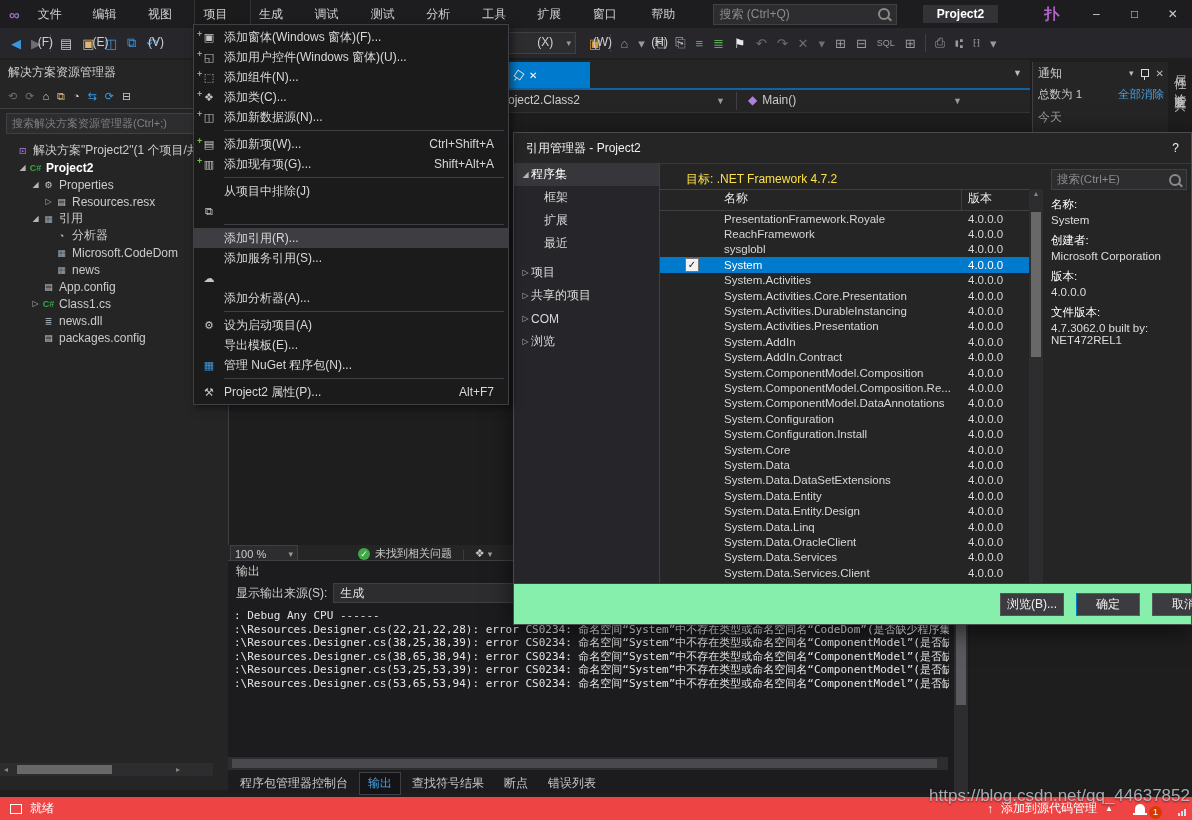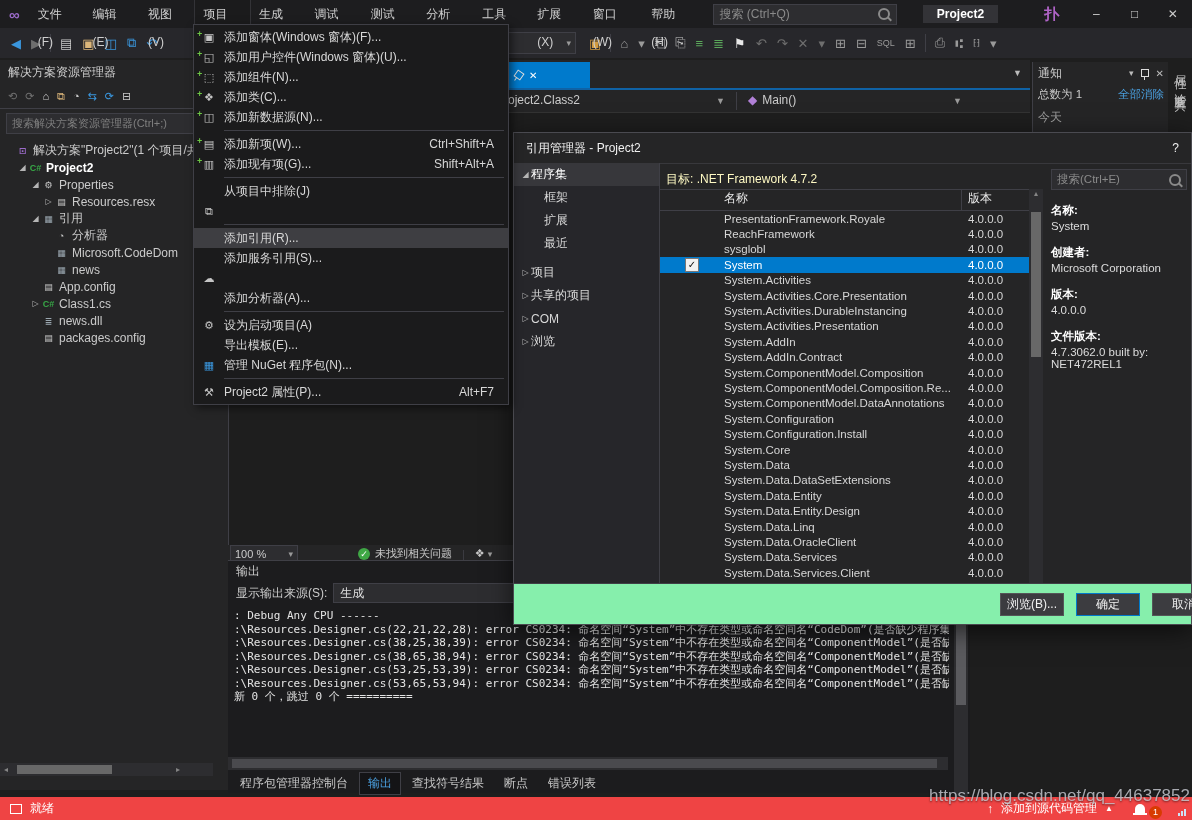--- a/index.html
+++ b/index.html
@@ -77,40 +77,40 @@
   #rm{left:513px;top:132px;width:679px;height:493px;background:#252526;border:1px solid #4a4a50;
     box-sizing:border-box;z-index:5;box-shadow:0 6px 24px rgba(0,0,0,.6)}
   #rm-title{height:30px;display:flex;align-items:center;justify-content:space-between;padding:0 12px;
     color:#f0f0f0;border-bottom:1px solid #38383c}
   #rm-nav{position:absolute;left:0;top:30px;width:145px;height:423px;background:#26262a;border-right:1px solid #3f3f46}
   .nav-row{height:23px;display:flex;align-items:center;color:#d8d8d8}
   .nav-row .texp{margin-left:6px}
   .nav-row.sel{background:#37373b;color:#fff}
   .nav-row.sub{padding-left:30px}
   .nav-gap{height:6px}
-  #rm-target{position:absolute;left:152px;top:38px;color:#fef9c3}
+  #rm-target{position:absolute;left:172px;top:38px;color:#fde047}
   #rm-list{position:absolute;left:145px;top:56px;width:370px;height:396px;overflow:hidden;border:1px solid #3f3f46;
     border-width:1px 0 1px 1px;background:#252526}
   #rm-header{height:20px;display:flex;border-bottom:1px solid #3f3f46;color:#e8e8e8}
   #rm-header .hc1{width:64px}
   #rm-header .hc2{flex:1;border-right:1px solid #3f3f46}
   #rm-header .hc3{width:62px;padding-left:6px}
   .rm-row{height:15.4px;display:flex;align-items:center;font-size:11.5px;color:#d6d6d6}
   .rm-row.sel{background:#007acc;color:#fff}
   .rm-cb{width:64px;display:flex;justify-content:center}
   .cb{width:12px;height:12px;background:#f2f2f2;border:1px solid #777;color:#111;font-size:10px;line-height:11px;text-align:center}
   .rm-name{flex:1;white-space:nowrap;overflow:hidden}
   .rm-ver{width:62px;padding-left:6px}
   #rm-scroll{position:absolute;left:515px;top:56px;width:14px;height:396px;background:#2d2d30;
     display:flex;flex-direction:column;align-items:center}
   #rm-thumb{width:10px;height:145px;background:#686868;margin-top:14px}
   #rm-side{position:absolute;left:529px;top:30px;width:150px;height:423px;padding:6px 6px 0 8px;box-sizing:border-box}
   #rm-search{height:19px;background:#2d2d30;border:1px solid #3f3f46;display:flex;align-items:center;
     justify-content:space-between;padding:0 5px;color:#8a8a8a;font-size:11.5px}
-  .fld-l{color:#fff;font-weight:bold;margin-top:13px;font-size:11.5px}
+  .fld-l{color:#fff;font-weight:normal;margin-top:7px;font-size:11.5px}
   .fld-v{color:#dcdcdc;font-size:11.5px;margin-top:2px;word-wrap:break-word}
   #rm-footer{position:absolute;left:0;bottom:0;width:100%;height:40px;border-top:1px solid #3f3f46;background:#86efac}
   .btn{position:absolute;top:9px;height:23px;width:64px;background:#3c3c40;border:1px solid #555558;
     color:#f0f0f0;text-align:center;line-height:21px;box-sizing:border-box}
   .btn.primary{border:1px solid #007acc}
   
   #out{left:228px;top:560px;width:742px;height:232px;background:#1c1c1e;z-index:1;border-top:1px solid #3f3f46}
   #out-title{height:20px;line-height:20px;padding-left:8px;color:#cccccc}
   #out-bar{height:24px;display:flex;align-items:center;padding-left:8px;gap:6px}
   #out-combo{width:275px;height:18px;background:#2d2d30;border:1px solid #3f3f46;color:#e0e0e0;
@@ -336,21 +336,20 @@
     <span>显示输出来源(S):</span>
     <div id="out-combo">生成</div>
   </div>
   <div id="out-lines">
       <div>: Debug Any CPU ------</div>
       <div>:\Resources.Designer.cs(22,21,22,28): error CS0234: 命名空间“System”中不存在类型或命名空间名“CodeDom”(是否缺少程序集引用?)</div>
       <div>:\Resources.Designer.cs(38,25,38,39): error CS0234: 命名空间“System”中不存在类型或命名空间名“ComponentModel”(是否缺少程序集引用?)</div>
       <div>:\Resources.Designer.cs(38,65,38,94): error CS0234: 命名空间“System”中不存在类型或命名空间名“ComponentModel”(是否缺少程序集引用?)</div>
       <div>:\Resources.Designer.cs(53,25,53,39): error CS0234: 命名空间“System”中不存在类型或命名空间名“ComponentModel”(是否缺少程序集引用?)</div>
       <div>:\Resources.Designer.cs(53,65,53,94): error CS0234: 命名空间“System”中不存在类型或命名空间名“ComponentModel”(是否缺少程序集引用?)</div>
-      <div>新 0 个，跳过 0 个 ==========</div>
     </div>
   <div id="out-vscroll">
       <div id="out-vthumb"></div>
     </div>
   <div id="out-hscroll">
       <div id="out-hthumb"></div>
     </div>
   <div id="out-tabs">
       <span class="otab">程序包管理器控制台</span>
       <span class="otab active">输出</span>

